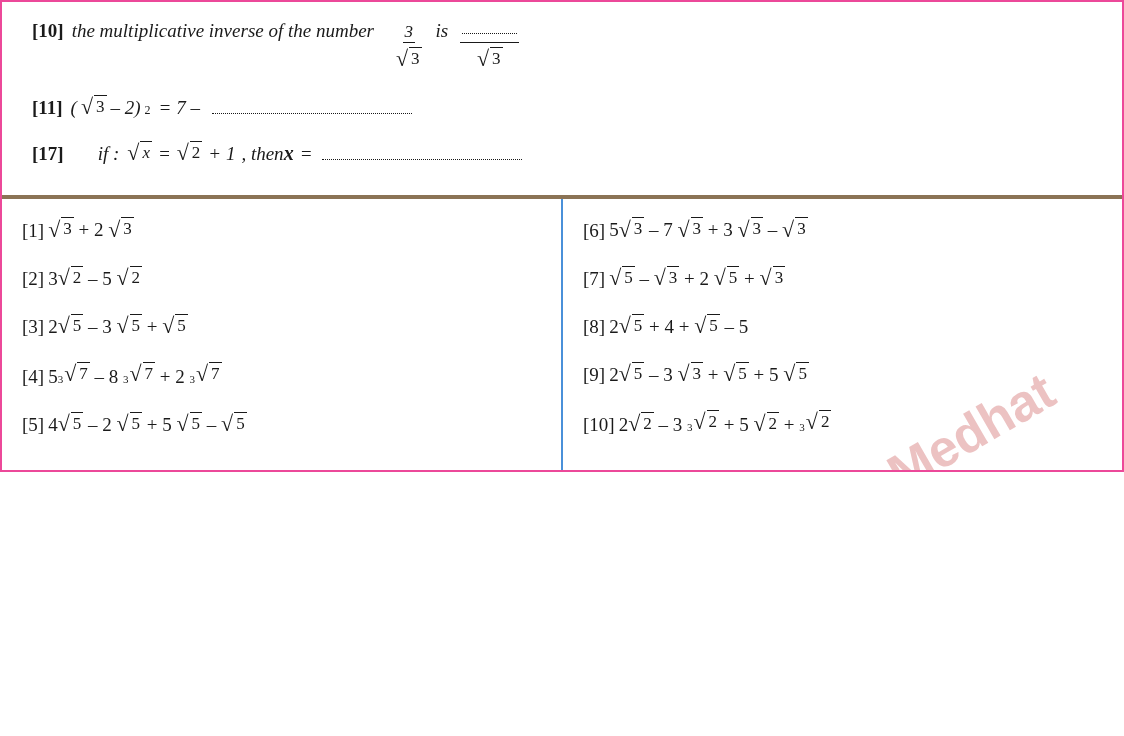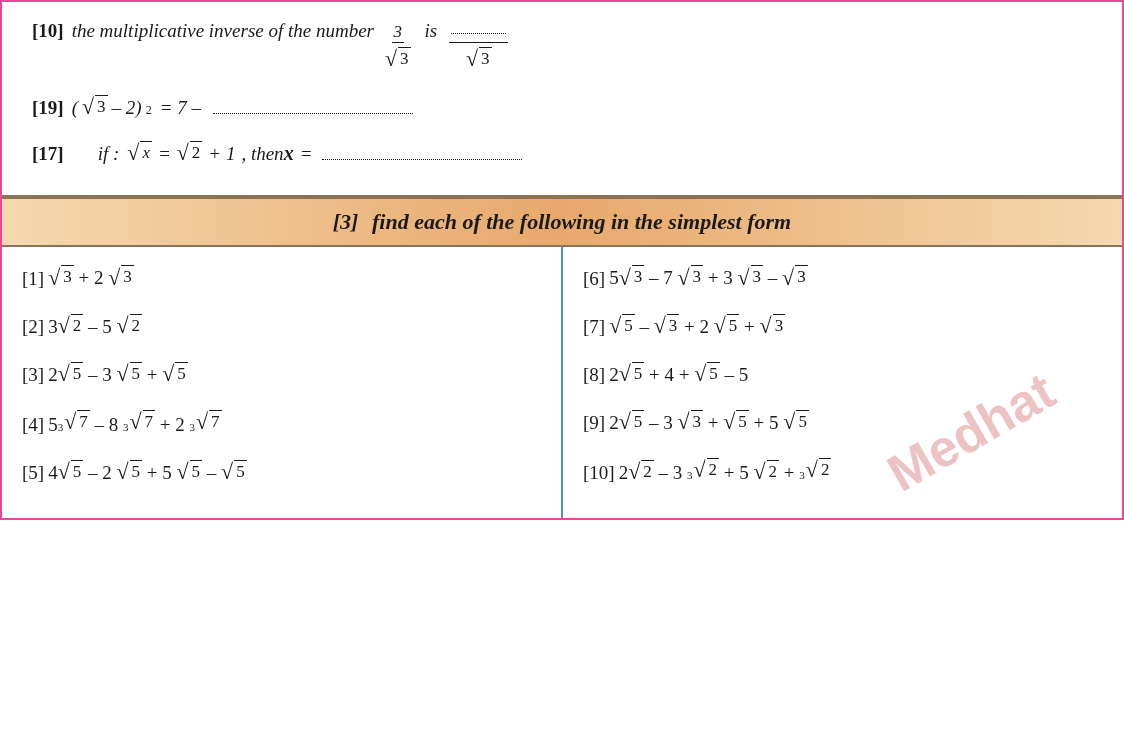--- a/index.html
+++ b/index.html
@@ -156,21 +156,21 @@
   </style>
 </head>
 <body>
 
 <div class="outer-border" style="position:relative; overflow:hidden;">
 
   <div class="top-section">
 
     <div class="problem-row">
       <span class="problem-num">[10]</span>
-      <span style="margin-right:5px;">the multiplicative inverse of the number</span>
+      <span style="margin-right:16px;">the multiplicative inverse of the number</span>
       <span class="fraction">
         <span class="numer">3</span>
         <span class="denom">
           <span class="sqrt">
             <span class="radical-sign">√</span>
             <span class="radicand">3</span>
           </span>
         </span>
       </span>
       <span style="margin: 0 8px; text-align: right;">is</span>
@@ -181,21 +181,21 @@
         <span class="denom">
           <span class="sqrt">
             <span class="radical-sign">√</span>
             <span class="radicand">3</span>
           </span>
         </span>
       </span>
     </div>
 
     <div class="problem-row">
-      <span class="problem-num">[19]</span>
+      <span class="problem-num">[11]</span>
       <span style="margin-right:4px;">(</span>
       <span class="sqrt">
         <span class="radical-sign">√</span>
         <span class="radicand">3</span>
       </span>
       <span style="margin: 0 4px;">– 2)</span>
       <span class="superscript">2</span>
       <span style="margin: 0 8px;">= 7 –</span>
       <span class="dotted-line-lg"></span>
     </div>
@@ -213,24 +213,20 @@
         <span class="radicand">2</span>
       </span>
       <span style="margin:0 6px;">+ 1</span>
       <span style="margin:0 0;">,  then</span>
       <span class="bold-italic-x">x</span>
       <span style="margin:0 6px;">=</span>
       <span class="dotted-line-lg"></span>
     </div>
   </div>
 
-  <div class="section-header">
-    <span>[3]</span>
-    <span style="margin-left:8px;">find each of the following in the simplest form</span>
-  </div>
 
   <div class="problems-grid">
 
     <div class="problems-col">
 
       <div class="prob-item">
         <span class="num">[1]</span>
         <span>
           <span class="sqrt">
               <span class="radical-sign">√</span>

